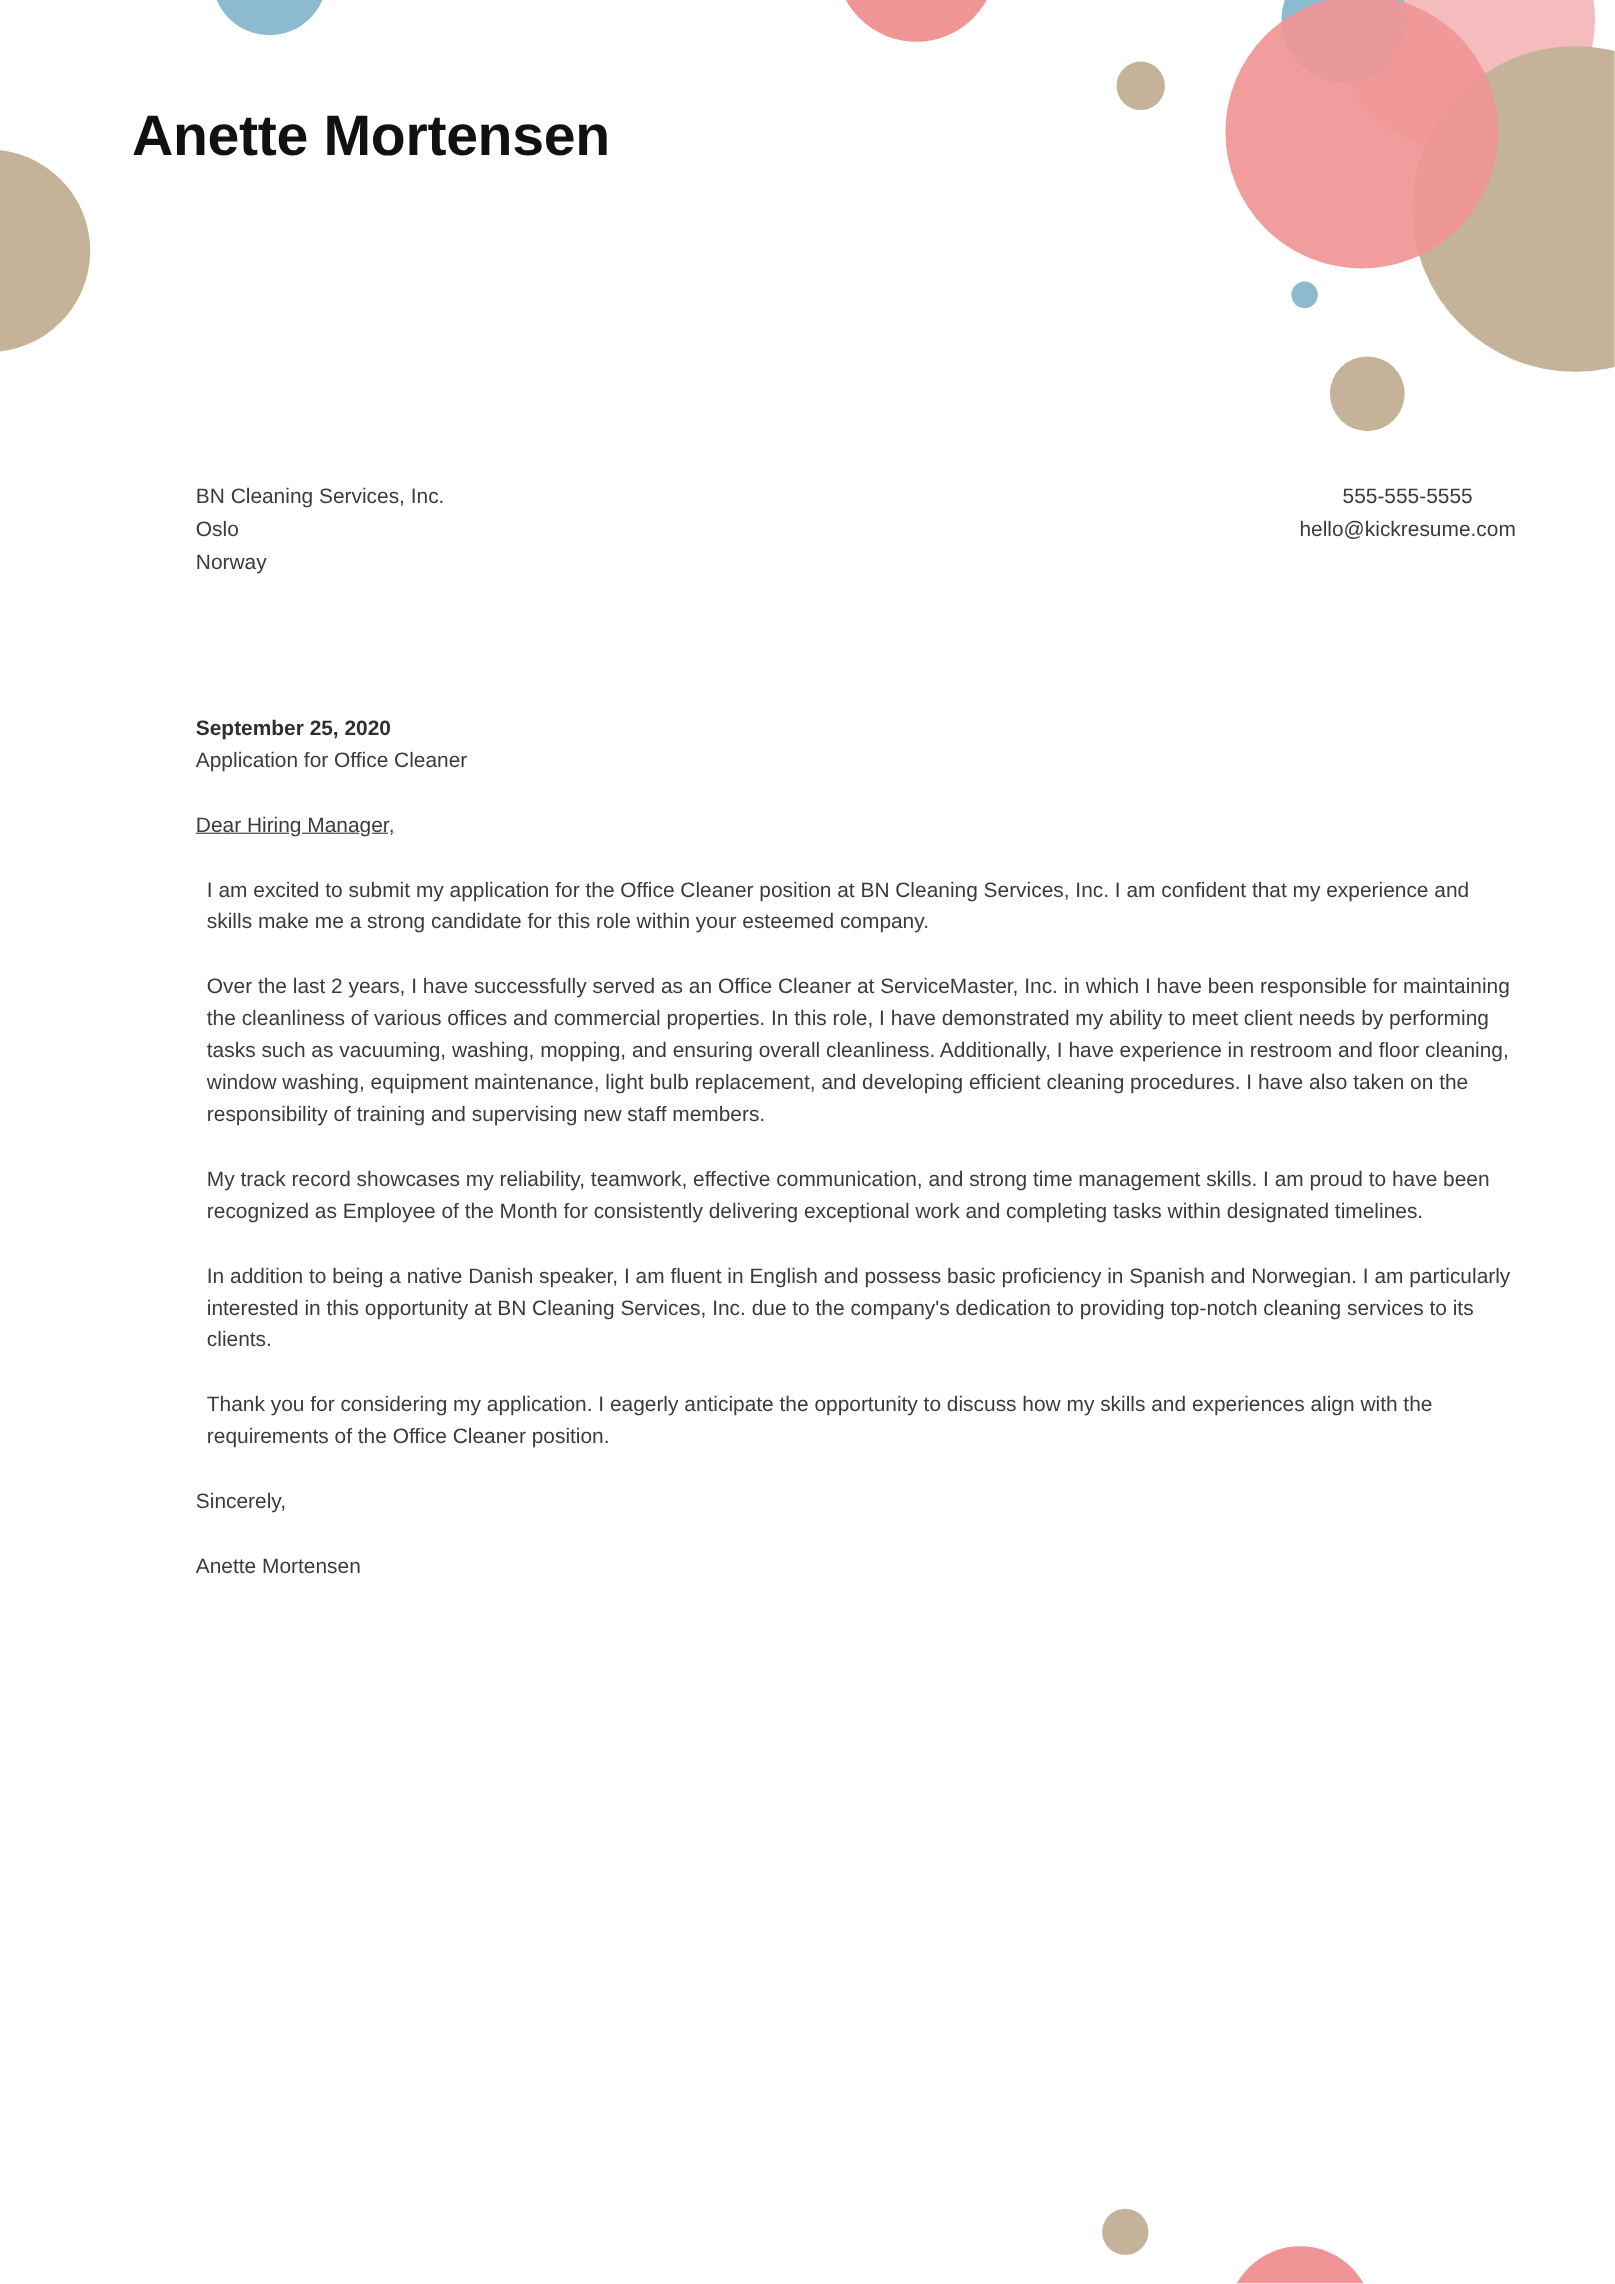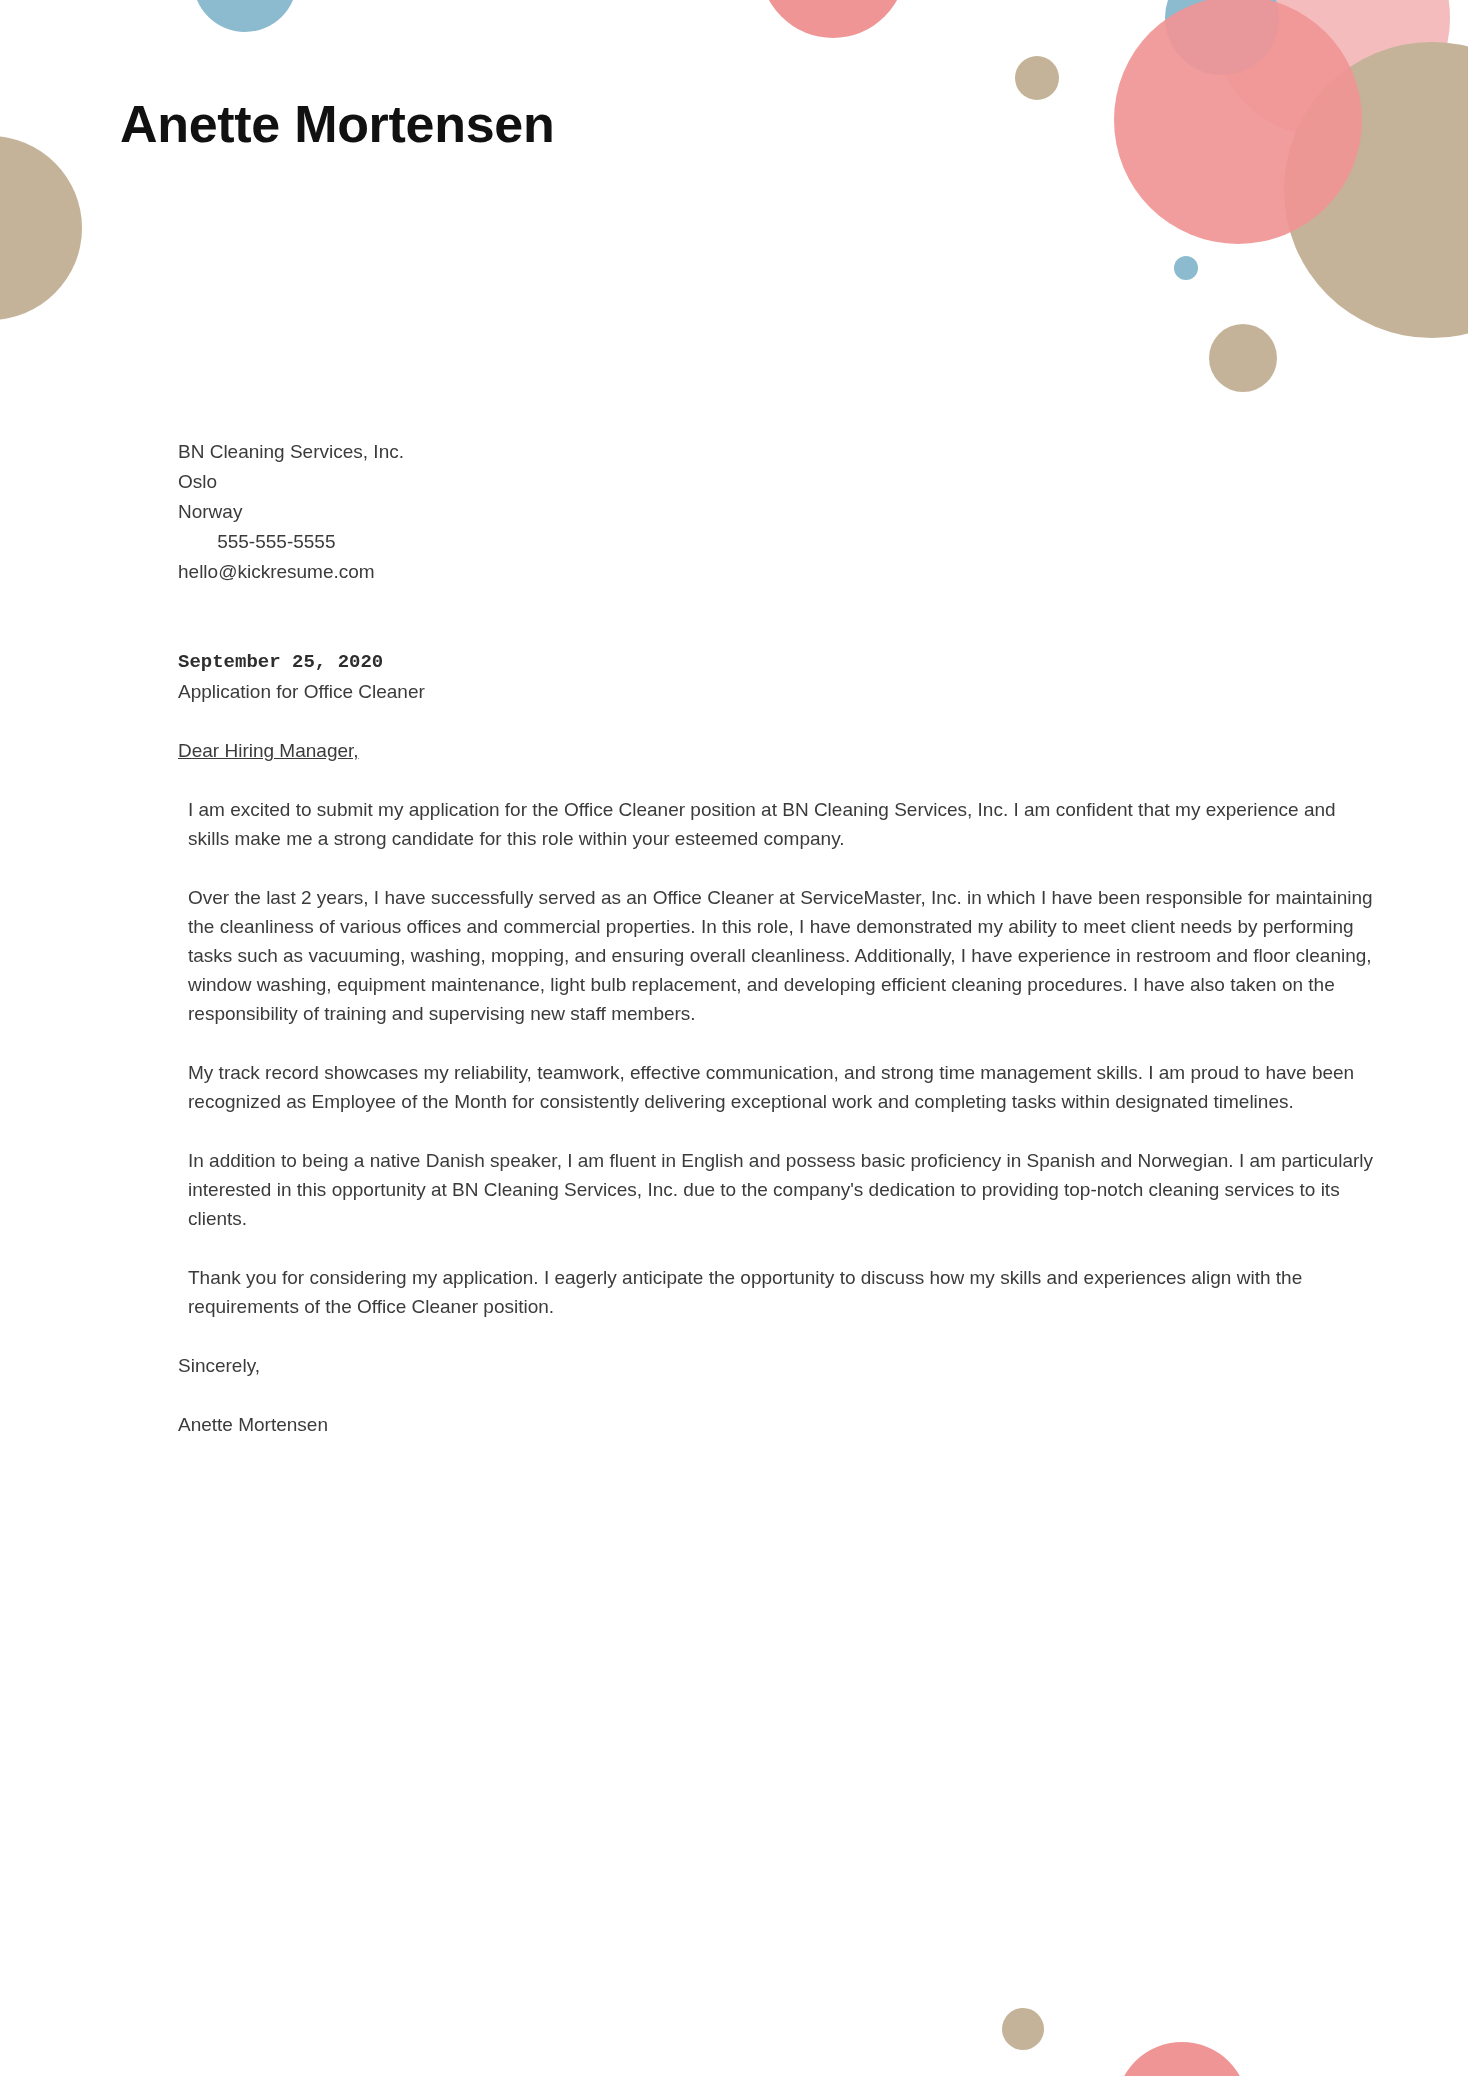--- a/index.html
+++ b/index.html
@@ -47,21 +47,20 @@
     position: absolute;
     left: 166px;
     top: 437px;
     width: 1200px;
     display: flex;
     justify-content: space-between;
     align-items: flex-start;
     font-size: 19px;
     line-height: 30px;
     color: #3b3b3b;
-    flex-direction: column;
   }
   .meta-left {
     text-align: left;
   }
   .meta-right {
     text-align: center;
   }
   .meta-line {
     display: block;
     white-space: nowrap;
@@ -72,21 +71,20 @@
     top: 648px;
     width: 1200px;
     font-size: 19px;
     line-height: 29px;
     color: #3b3b3b;
   }
   .date-line {
     font-weight: bold;
     color: #2e2e2e;
     margin: 0;
-    font-family: Liberation Mono, monospace;
   }
   .subject-line {
     margin: 0 0 30px 0;
   }
   .salutation {
     margin: 0 0 30px 0;
     text-decoration: underline;
   }
   .body-par {
     margin: 0 0 30px 10px;

